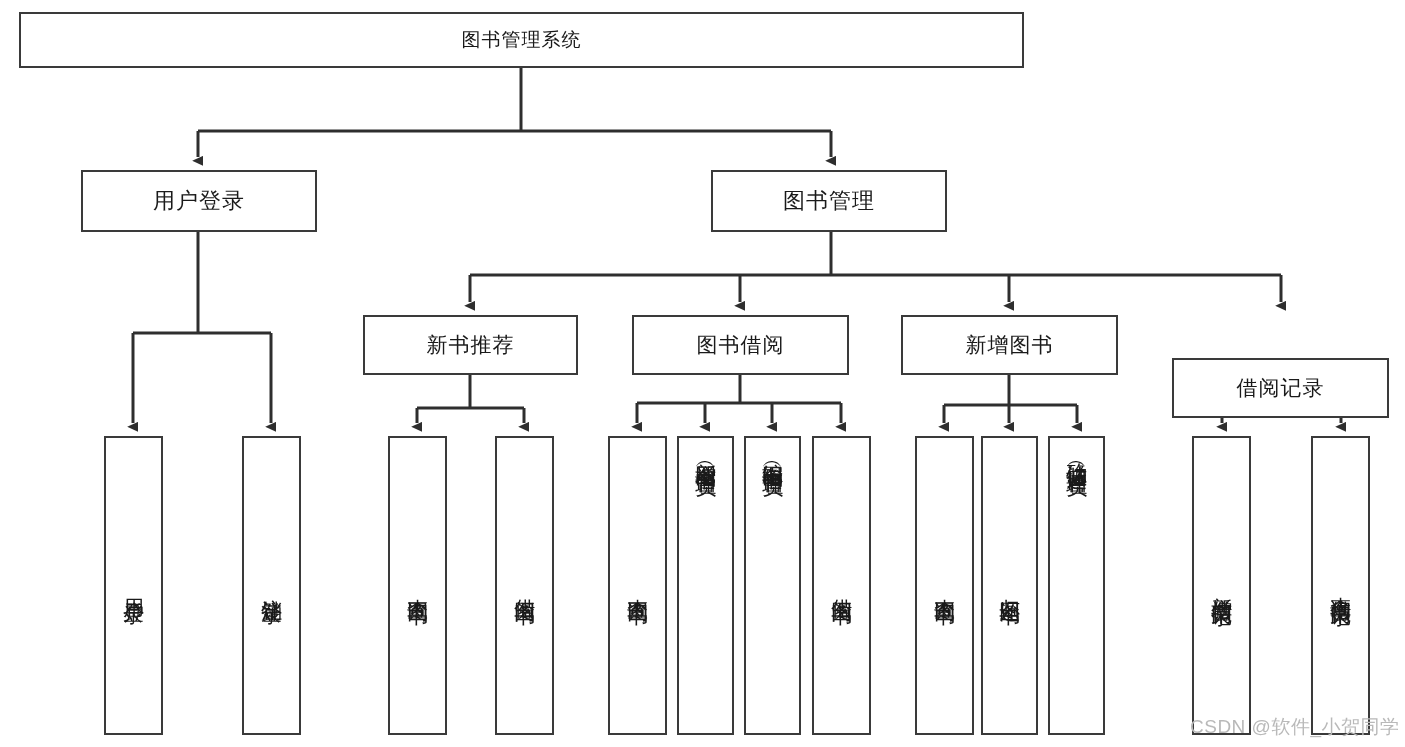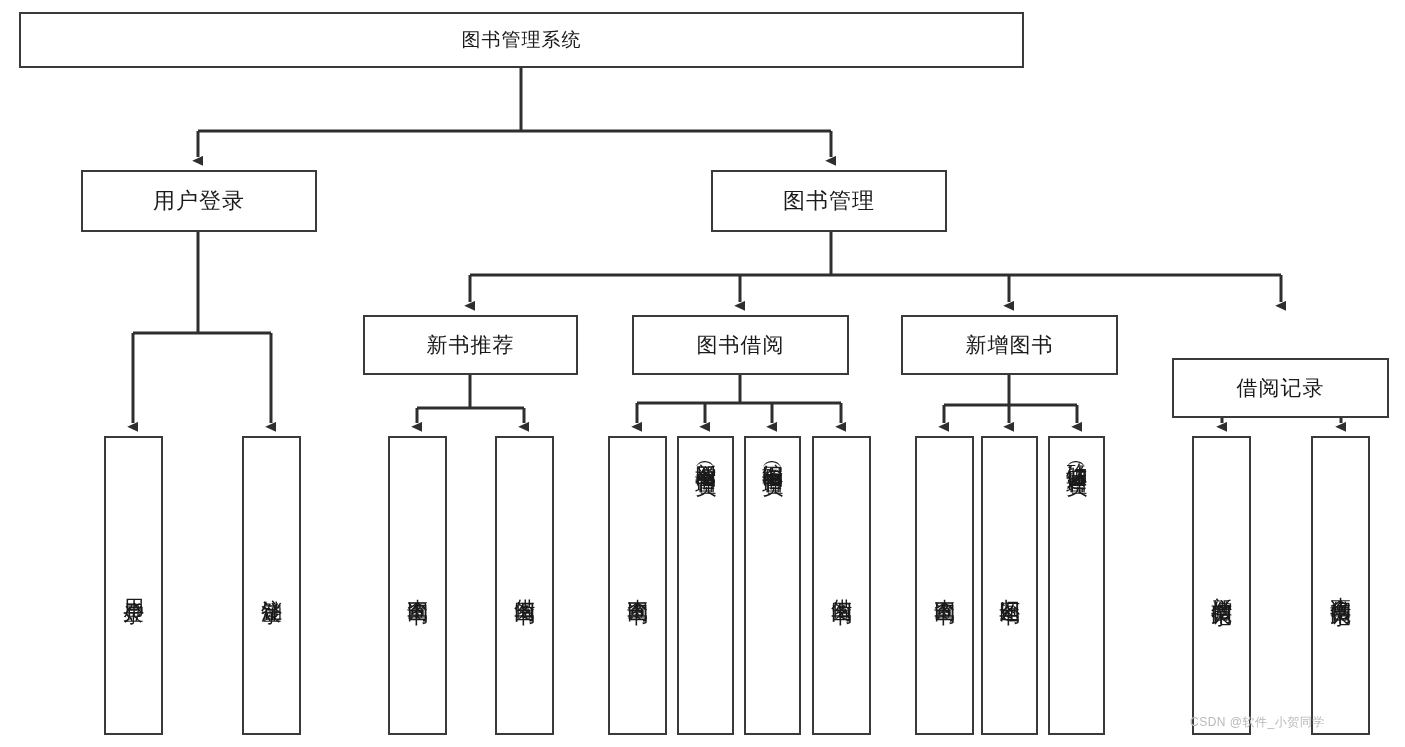--- a/index.html
+++ b/index.html
@@ -54,21 +54,21 @@
     line-height:1.06;
     letter-spacing:2px;
     white-space:nowrap;
     display:block;
   }
   .node.leaf.center-text{
     align-items:center;
   }
   .watermark{
     position:absolute;
-    font-size:12px;
+    font-size:19px;
     color:#b9b9b9;
     letter-spacing:0.5px;
     white-space:nowrap;
     user-select:none;
   }
 </style>
 </head>
 <body>
 
 <div id="diagram-root">

